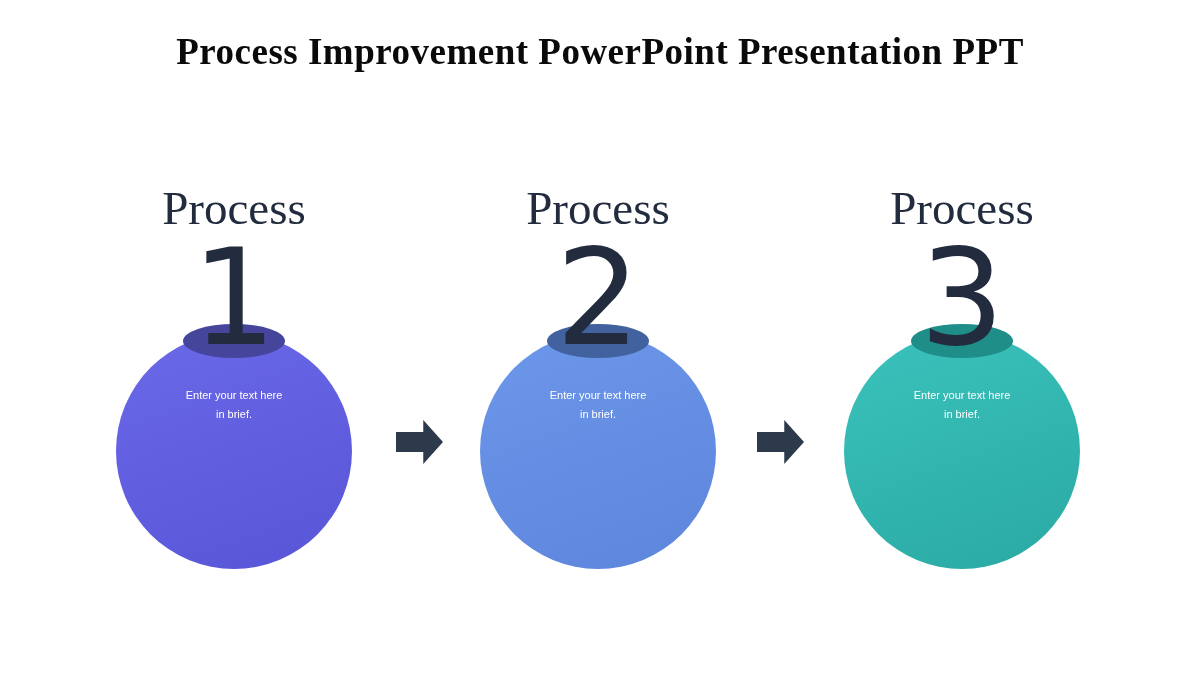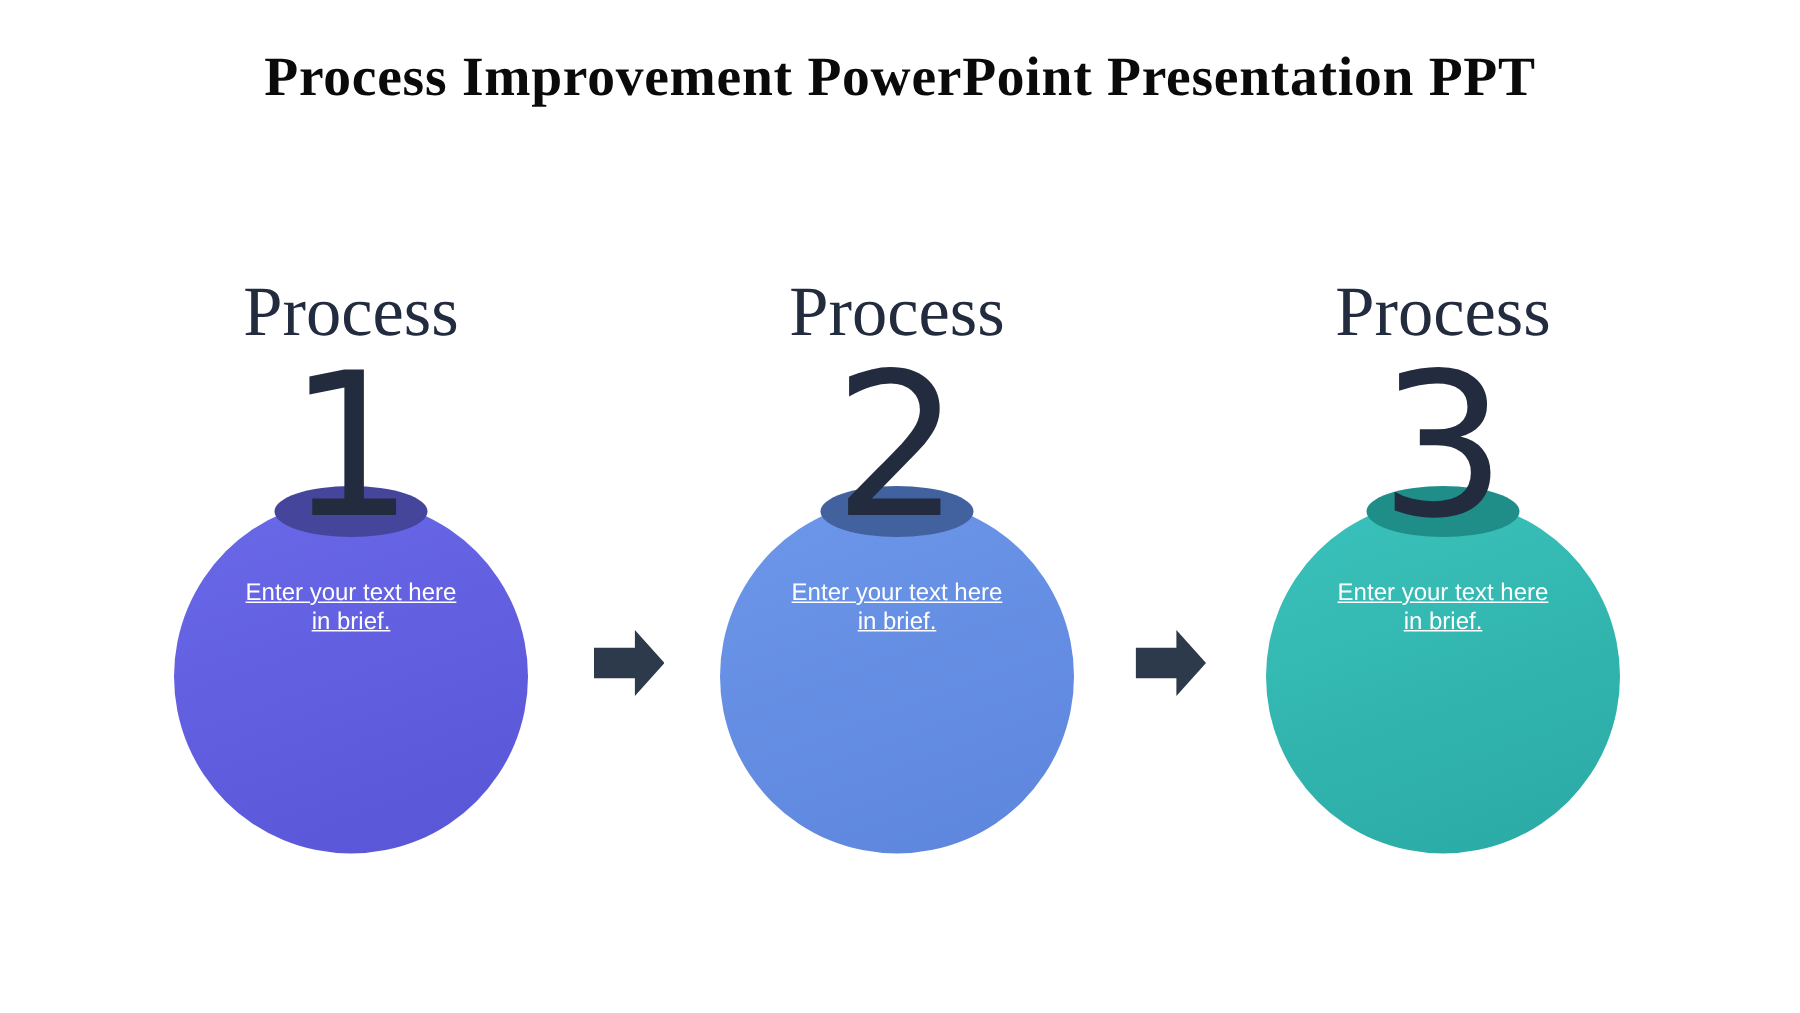--- a/index.html
+++ b/index.html
@@ -73,24 +73,23 @@
     border-radius: 50%;
     z-index: 2;
   }
   .blurb {
     position: absolute;
     top: 206px;
     left: 50%;
     transform: translateX(-50%);
     width: 210px;
     text-align: center;
-    font-size: 16px;
+    font-size: 11px;
     line-height: 19px;
     z-index: 4;
-    text-decoration: underline;
   }
   .arrow {
     position: absolute;
     top: 420px;
     width: 47px;
     height: 44px;
     clip-path: polygon(0 27%, 58% 27%, 58% 0, 100% 50%, 58% 100%, 58% 73%, 0 73%);
   }
   .arrow-1 { left: 396px; }
   .arrow-2 { left: 757px; }

